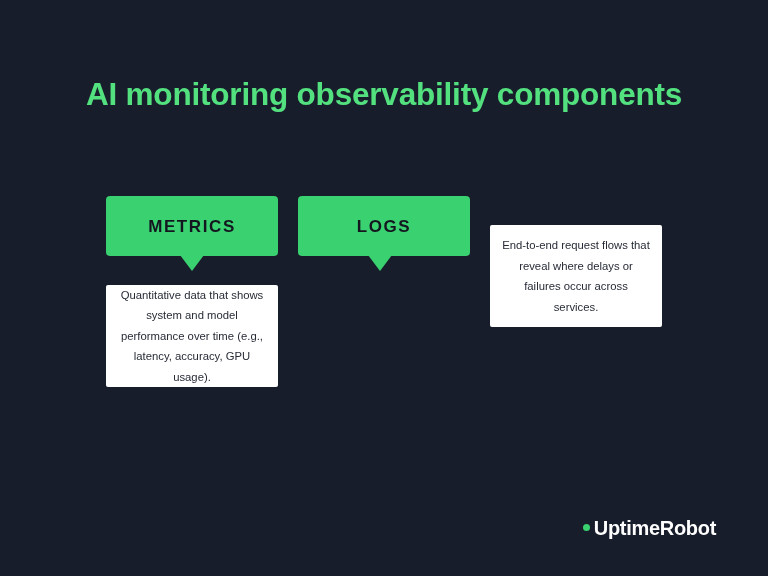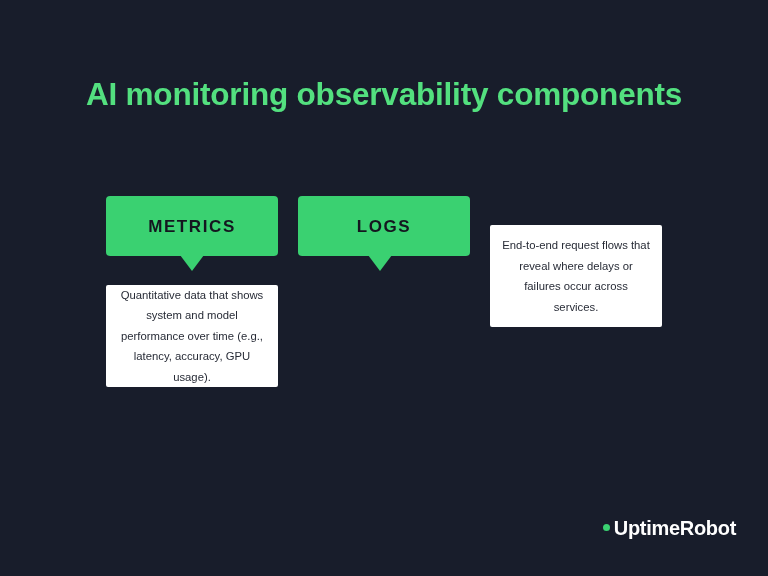--- a/index.html
+++ b/index.html
@@ -116,21 +116,21 @@
     font-size: 11.3px;
     line-height: 20.5px;
     color: #272b36;
     text-align: center;
     font-family: "Liberation Sans", sans-serif;
   }
 
   
   .logo {
     position: absolute;
-    right: 32px;
+    right: 52px;
     bottom: 38px;
     display: flex;
     align-items: center;
     gap: 4px;
   }
 
   .logo-dot {
     width: 7px;
     height: 7px;
     border-radius: 50%;

